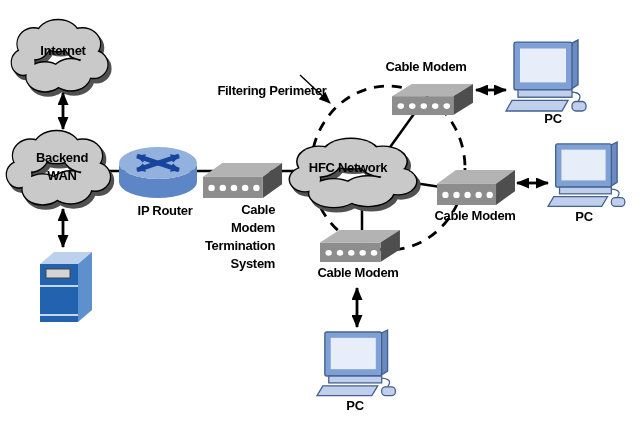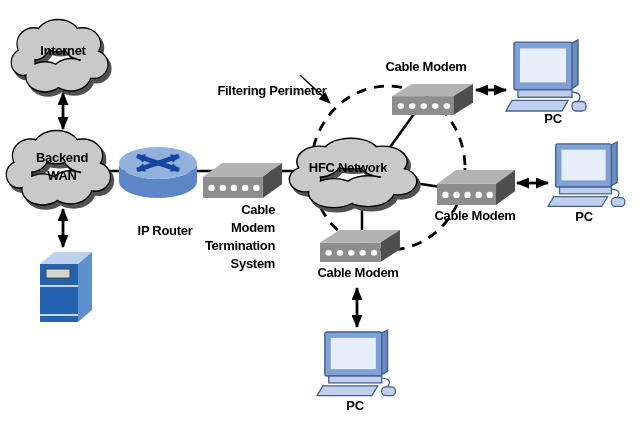--- a/index.html
+++ b/index.html
@@ -151,21 +151,21 @@
     <line class="darrow" x1="476" y1="90" x2="506" y2="90" marker-start="url(#ahr)" marker-end="url(#ah)"></line>
     <line class="darrow" x1="517" y1="183" x2="548" y2="183" marker-start="url(#ahr)" marker-end="url(#ah)"></line>
     <line class="darrow" x1="357" y1="288" x2="357" y2="327" marker-start="url(#ahr)" marker-end="url(#ah)"></line>
 
     <line class="pointer" x1="300" y1="75" x2="330" y2="103" marker-end="url(#ahp)"></line>
   </svg>
 
   <div class="lbl" style="left:63px;top:42px;">Internet</div>
   <div class="lbl" style="left:62px;top:149px;">Backend
 WAN</div>
-  <div class="lbl" style="left:165px;top:202px;margin-top:20px;">IP Router</div>
+  <div class="lbl" style="left:165px;top:202px;">IP Router</div>
   <div class="lbl" style="left:240px;top:201px;text-align:right;">Cable
 Modem
 Termination
 System</div>
   <div class="lbl" style="left:348px;top:159px;text-align:center;">HFC Network</div>
   <div class="lbl" style="left:272px;top:57px;margin-top:25px;">Filtering Perimeter</div>
   <div class="lbl" style="left:426px;top:58px;">Cable Modem</div>
   <div class="lbl" style="left:475px;top:207px;">Cable Modem</div>
   <div class="lbl" style="left:358px;top:264px;">Cable Modem</div>
   <div class="lbl" style="left:553px;top:110px;">PC</div>

